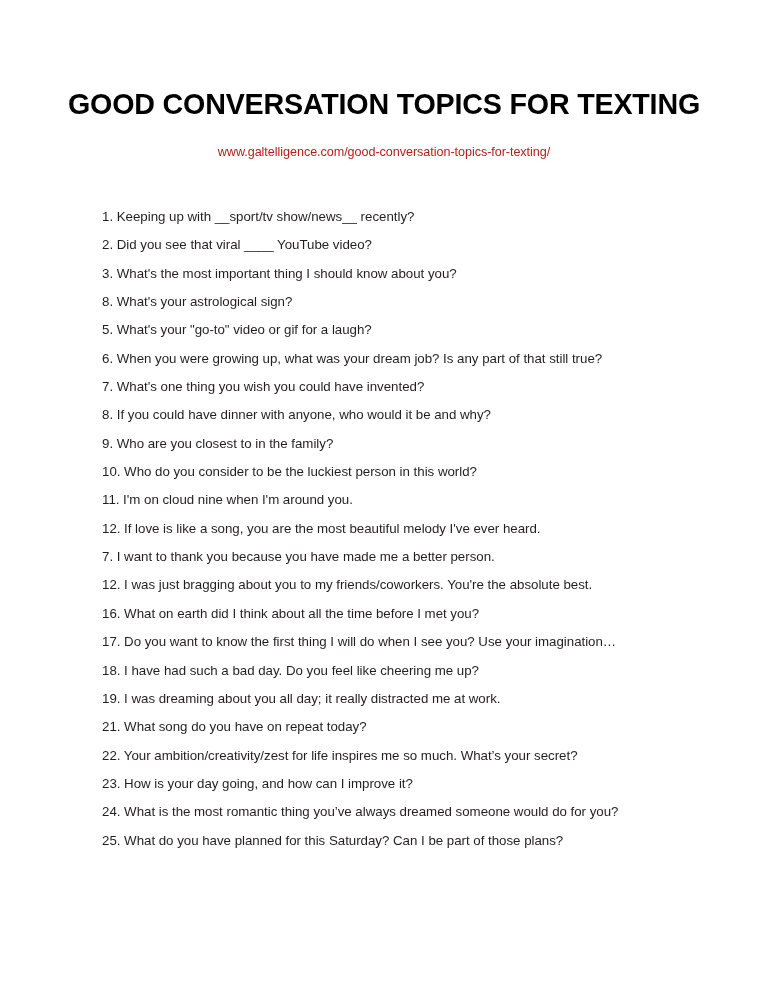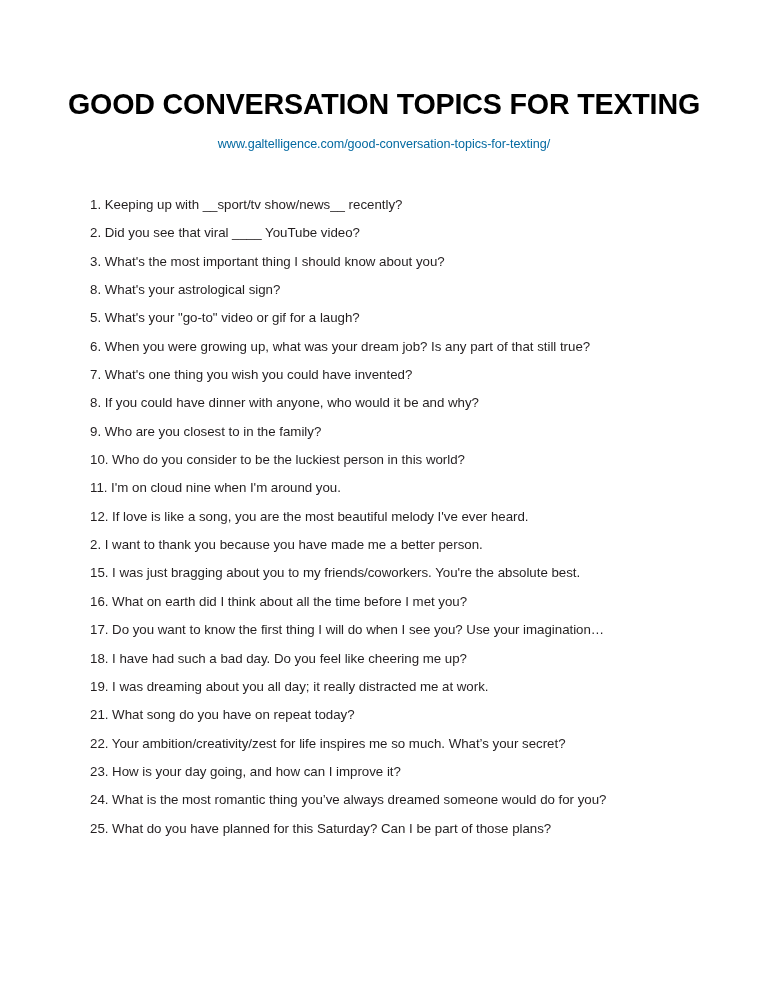--- a/index.html
+++ b/index.html
@@ -31,31 +31,31 @@
     font-size: 30px;
     font-weight: bold;
     letter-spacing: -0.2px;
     line-height: 1.05;
     color: #000000;
     transform: scaleX(0.955);
     transform-origin: center center;
     white-space: nowrap;
   }
   .doc-subtitle {
-    margin: 4px;
+    margin: 12px;
     padding-top: 13px;
     font-size: 12.6px;
     font-weight: normal;
     letter-spacing: -0.05px;
-    color: #0369a1;
+    color: #b91c1c;
     white-space: nowrap;
   }
   .topic-list {
     list-style: none;
-    margin: 0;
+    margin: 12px;
     padding: 0;
     position: absolute;
     top: 191px;
     left: 90px;
     right: 60px;
   }
   .topic-item {
     font-size: 13.3px;
     line-height: 28.35px;
     color: #231f20;
@@ -79,22 +79,22 @@
       <li class="topic-item">3. What's the most important thing I should know about you?</li>
       <li class="topic-item">8. What's your astrological sign?</li>
       <li class="topic-item">5. What's your "go-to" video or gif for a laugh?</li>
       <li class="topic-item">6. When you were growing up, what was your dream job? Is any part of that still true?</li>
       <li class="topic-item">7. What's one thing you wish you could have invented?</li>
       <li class="topic-item">8. If you could have dinner with anyone, who would it be and why?</li>
       <li class="topic-item">9. Who are you closest to in the family?</li>
       <li class="topic-item">10. Who do you consider to be the luckiest person in this world?</li>
       <li class="topic-item">11. I'm on cloud nine when I'm around you.</li>
       <li class="topic-item">12. If love is like a song, you are the most beautiful melody I've ever heard.</li>
-      <li class="topic-item">2. I want to thank you because you have made me a better person.</li>
-      <li class="topic-item">15. I was just bragging about you to my friends/coworkers. You're the absolute best.</li>
+      <li class="topic-item">7. I want to thank you because you have made me a better person.</li>
+      <li class="topic-item">12. I was just bragging about you to my friends/coworkers. You're the absolute best.</li>
       <li class="topic-item">16. What on earth did I think about all the time before I met you?</li>
       <li class="topic-item">17. Do you want to know the first thing I will do when I see you? Use your imagination…</li>
       <li class="topic-item">18. I have had such a bad day. Do you feel like cheering me up?</li>
       <li class="topic-item">19. I was dreaming about you all day; it really distracted me at work.</li>
       <li class="topic-item">21. What song do you have on repeat today?</li>
       <li class="topic-item">22. Your ambition/creativity/zest for life inspires me so much. What’s your secret?</li>
       <li class="topic-item">23. How is your day going, and how can I improve it?</li>
       <li class="topic-item">24. What is the most romantic thing you’ve always dreamed someone would do for you?</li>
       <li class="topic-item">25. What do you have planned for this Saturday? Can I be part of those plans?</li>
     </ul>

